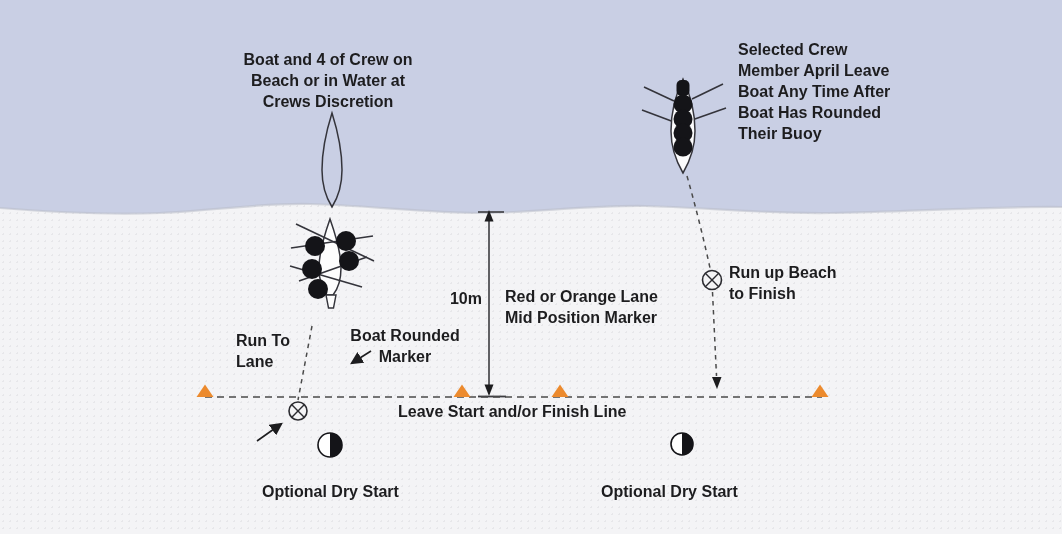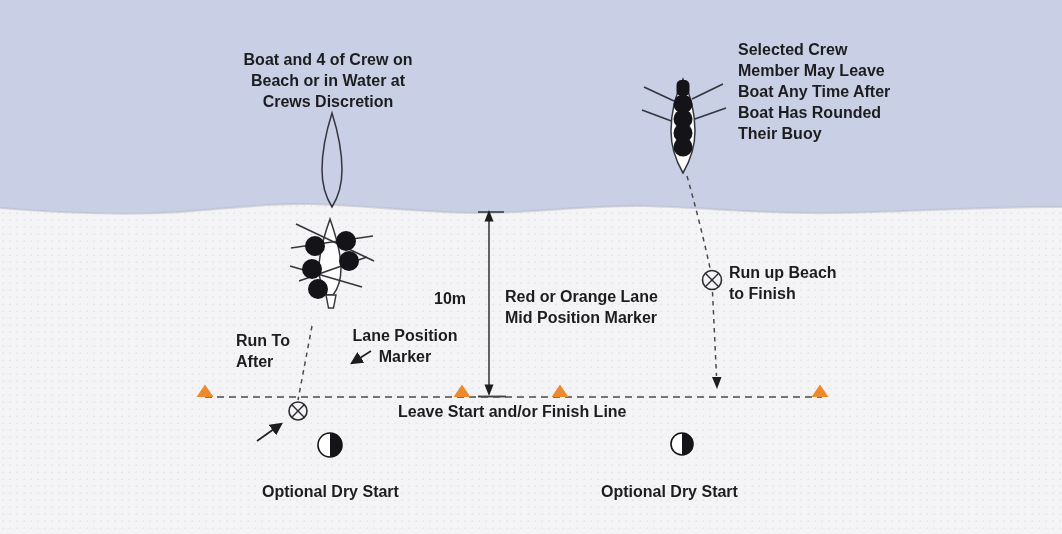--- a/index.html
+++ b/index.html
@@ -16,21 +16,21 @@
   .lbl{
     position:absolute;
     font-size:16px;
     line-height:21px;
     font-weight:600;
     color:#1d1d1f;
     white-space:pre-line;
     letter-spacing:0;
   }
   .lbl.center{text-align:center;}
-  .lbl.right{text-align:center;}
+  .lbl.right{text-align:right;}
 </style>
 </head>
 <body>
 
 <div class="stage">
 
   <svg width="1062" height="534" viewBox="0 0 1062 534">
     <defs>
       <marker id="ah" viewBox="0 0 10 10" refX="8.2" refY="5" markerWidth="8" markerHeight="8" orient="auto">
         <path d="M0,0 L10,5 L0,10 Z" fill="#1d1d1f"></path>
@@ -121,38 +121,38 @@
 
     <line x1="371" y1="351" x2="352" y2="363" stroke="#1d1d1f" stroke-width="1.6" marker-end="url(#ah)"></line>
     <line x1="257" y1="441" x2="281" y2="424" stroke="#1d1d1f" stroke-width="1.6" marker-end="url(#ah)"></line>
   </svg>
 
   <div class="lbl center" style="left:218px;top:49px;width:220px">Boat and 4 of Crew on
 Beach or in Water at
 Crews Discretion</div>
 
   <div class="lbl" style="left:738px;top:39px;width:190px">Selected Crew
-Member May Leave
+Member April Leave
 Boat Any Time After
 Boat Has Rounded
 Their Buoy</div>
 
 
   <div class="lbl right" style="left:418px;top:288px;width:64px">10m</div>
 
   <div class="lbl" style="left:729px;top:262px;width:140px">Run up Beach
 to Finish</div>
 
   <div class="lbl" style="left:505px;top:286px;width:190px">Red or Orange Lane
 Mid Position Marker</div>
 
   <div class="lbl" style="left:236px;top:330px;width:80px">Run To
-After</div>
+Lane</div>
 
-  <div class="lbl center" style="left:340px;top:325px;width:130px">Lane Position
+  <div class="lbl center" style="left:340px;top:325px;width:130px">Boat Rounded
 Marker</div>
 
 
   <div class="lbl" style="left:398px;top:401px;width:260px">Leave Start and/or Finish Line</div>
 
   <div class="lbl" style="left:262px;top:481px;width:170px">Optional Dry Start</div>
 
   <div class="lbl" style="left:601px;top:481px;width:170px">Optional Dry Start</div>
 </div>
 

